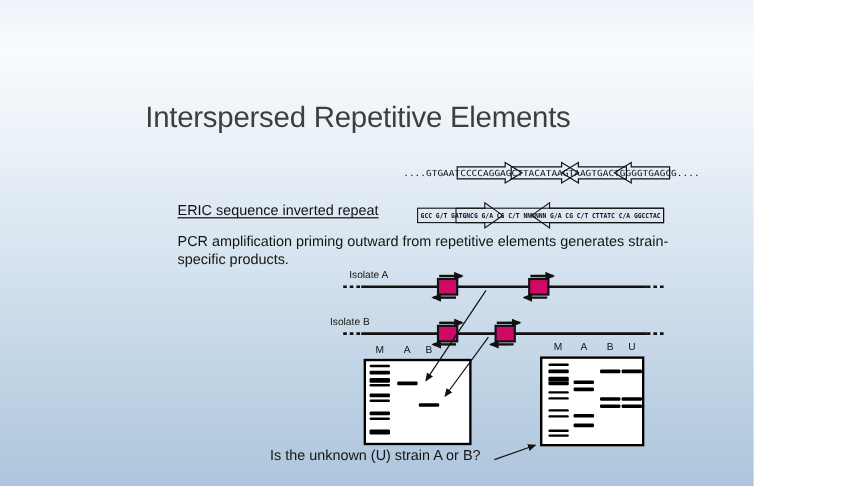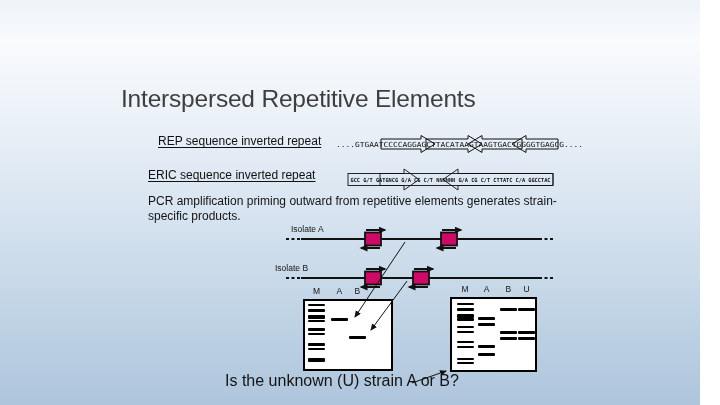--- a/index.html
+++ b/index.html
@@ -1,51 +1,48 @@
 <!DOCTYPE html>
 <html><head>
 <meta charset="utf-8">
 <style>
   html,body{margin:0;padding:0;}
   #slide{
-    position:relative;width:700px;height:405px;overflow:hidden;
+    position:relative;width:628px;height:405px;overflow:hidden;
     font-family:"Liberation Sans",sans-serif;color:#111;
     background:linear-gradient(180deg,#edf3f9 0%,#f9fbfd 10%,#eaf1f8 30%,#d5e2ef 55%,#bed2e4 80%,#aec5dc 100%);
     text-decoration:underline;
   }
   .abs{position:absolute;}
   #title{
     left:121px;top:85px;font-size:24.5px;color:#3e3e3e;letter-spacing:-0.2px;
     font-family:"Liberation Sans",sans-serif;font-weight:400;
   }
   .seq-label{font-size:12px;color:#111;}
   .seq-label .u{text-decoration:underline;text-underline-offset:2px;}
   #rep-label{left:158px;top:134px;}
   #eric-label{left:148px;top:168px;}
   #pcr-text{left:148px;top:194px;width:442px;font-size:12px;line-height:15px;color:#141414;}
   .iso-label{font-size:8.5px;color:#141414;}
   #isolate-a-label{left:291px;top:224px;text-align:right;}
   #isolate-b-label{left:275px;top:263px;}
-  #question{left:225px;top:372px;font-size:16px;color:#141414;}
+  #question{left:225px;top:372px;font-size:12px;color:#141414;}
   .gel{position:absolute;background:#fff;border:2px solid #000;overflow:hidden;z-index:1;}
   .band{position:absolute;background:#000;border-radius:1px;}
   .lane-label{position:absolute;width:16px;text-align:center;font-size:8.5px;color:#141414;z-index:1;}
   #overlay{position:absolute;left:0;top:0;z-index:2;pointer-events:none;}
   .txt-layer{z-index:3;}
 </style>
 </head>
 <body>
 
 <div id="slide">
 
   <div id="title" class="abs txt-layer">Interspersed Repetitive Elements</div>
 
-  <div id="rep-label" class="abs seq-label txt-layer">
-    <span class="u">REP sequence inverted repeat</span>
-  </div>
 
   <div id="pcr-text" class="abs txt-layer">PCR amplification priming outward from repetitive elements generates strain-specific products.</div>
 
   <div id="eric-label" class="abs seq-label txt-layer">
     <span class="u">ERIC sequence inverted repeat</span>
   </div>
 
   <div id="isolate-a-label" class="abs iso-label txt-layer">Isolate A</div>
   <div id="isolate-b-label" class="abs iso-label txt-layer">Isolate B</div>
 

